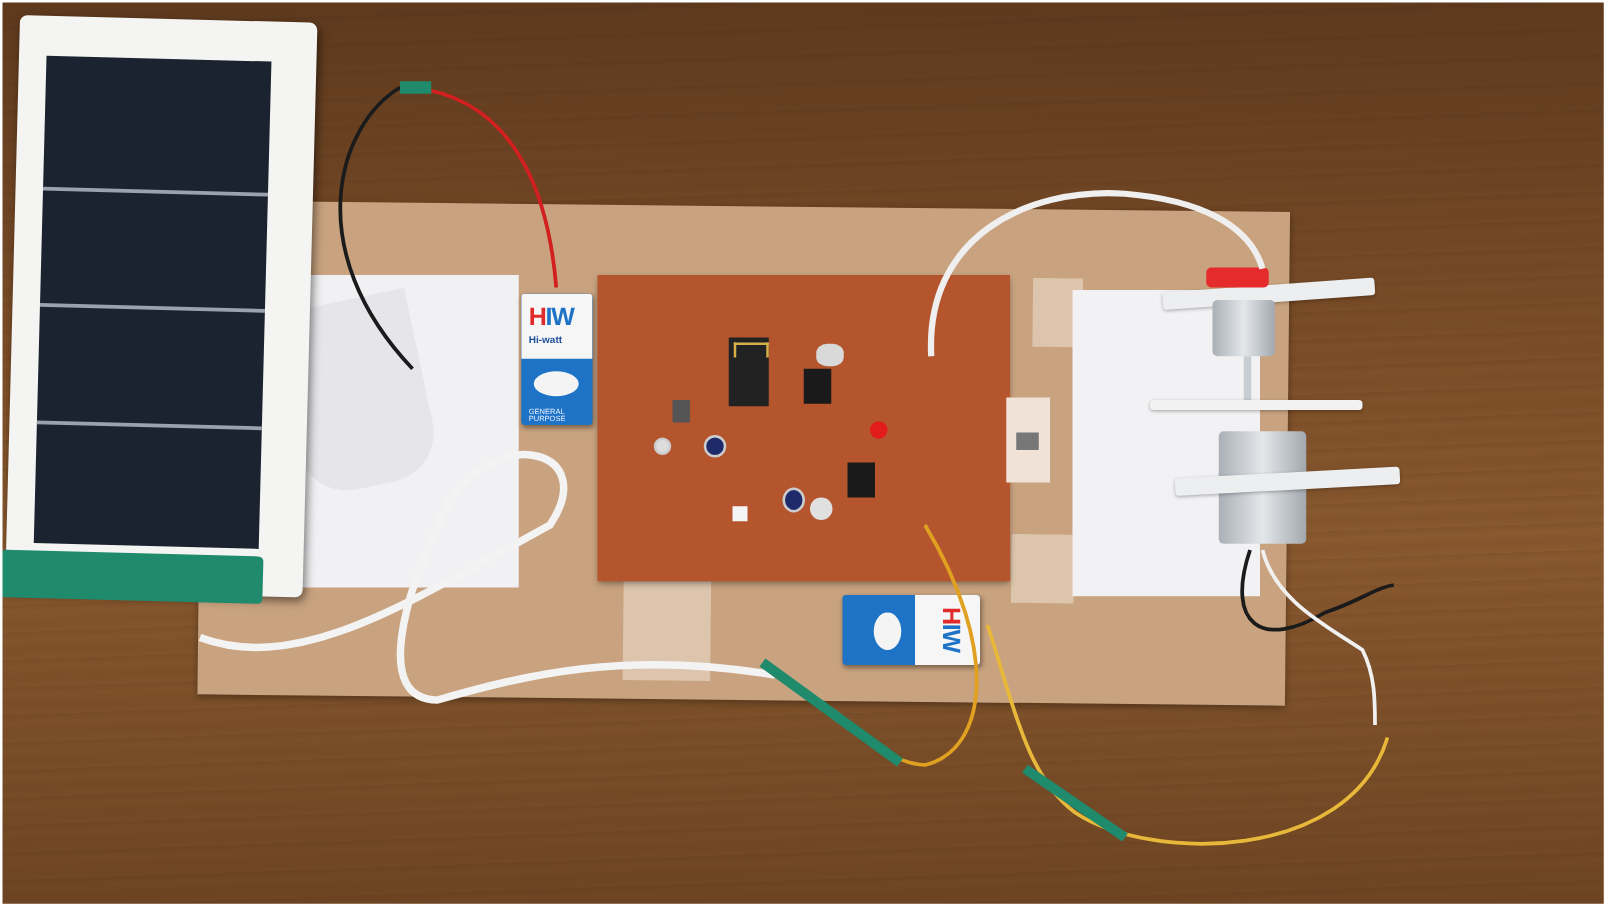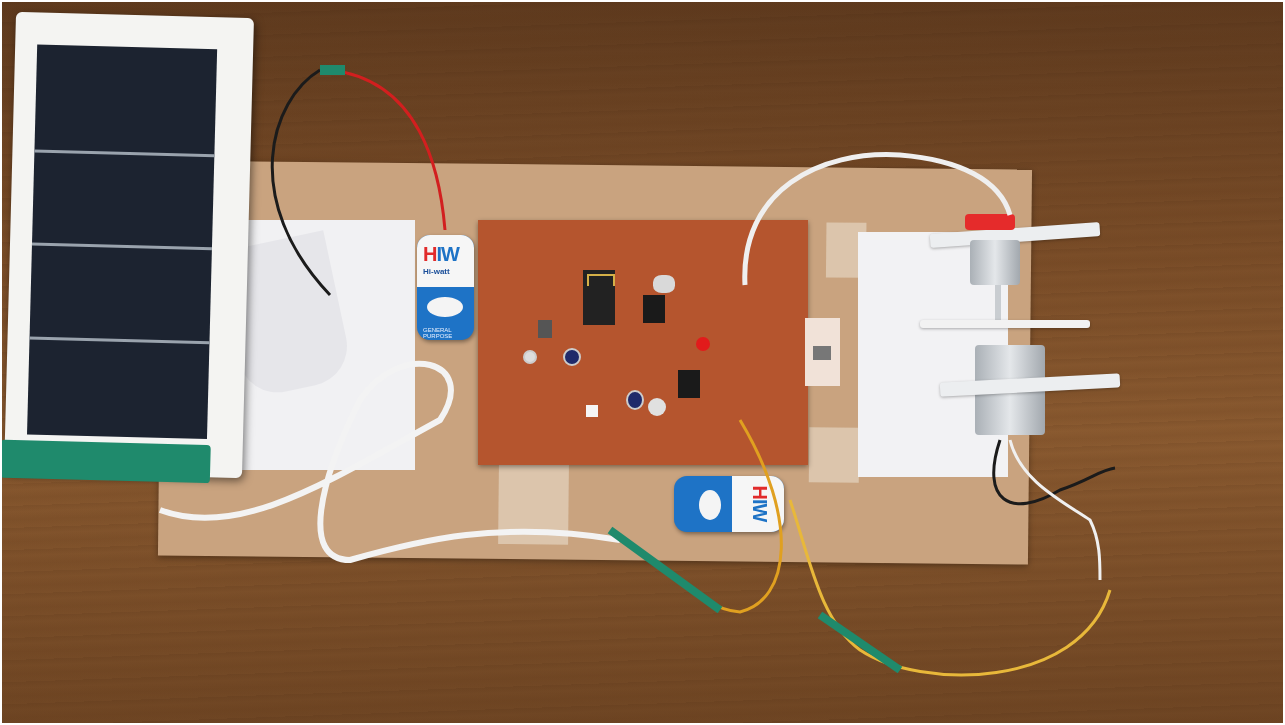--- a/index.html
+++ b/index.html
@@ -20,21 +20,21 @@
   
   #paper-left{left:215px;top:220px;width:200px;height:250px;background:#f1f1f3;}
   #paper-right{left:858px;top:232px;width:150px;height:245px;background:#f2f2f4;}
   
   #pcb{left:478px;top:220px;width:330px;height:245px;background:#b5552e;box-shadow:0 2px 5px rgba(0,0,0,0.4);}
   .ic{position:absolute;width:22px;height:28px;background:#1a1a1a;}
   .cap{position:absolute;border-radius:50%;background:#1f2a6a;border:2px solid #ccc;}
   .led{position:absolute;width:14px;height:14px;border-radius:50%;background:#e21b1b;}
   #esp{left:105px;top:50px;width:32px;height:55px;background:#222;}
   
-  .battery{position:absolute;background:#1e73c6;border-radius:13px;overflow:hidden;box-shadow:1px 2px 4px rgba(0,0,0,0.4);}
+  .battery{position:absolute;background:#1e73c6;border-radius:3px;overflow:hidden;box-shadow:1px 2px 4px rgba(0,0,0,0.4);}
   .battery .white{position:absolute;background:#f6f6f6;}
   .battery .brand{position:absolute;font-weight:bold;color:#1e73c6;font-size:20px;letter-spacing:-1px;}
   .battery .brand span{color:#e12b2b;}
   .battery .sub{position:absolute;font-size:8px;font-weight:bold;color:#1b4f9a;}
   .battery .gp{position:absolute;font-size:6px;color:#e8f0ff;}
   
   .motor{position:absolute;background:linear-gradient(90deg,#aab0b6,#e4e7ea,#a2a8ae);border-radius:4px;}
   .fin{position:absolute;background:#eceef0;border-radius:3px;box-shadow:0 1px 3px rgba(0,0,0,0.3);}
   
   svg.wires{position:absolute;left:0;top:0;}

